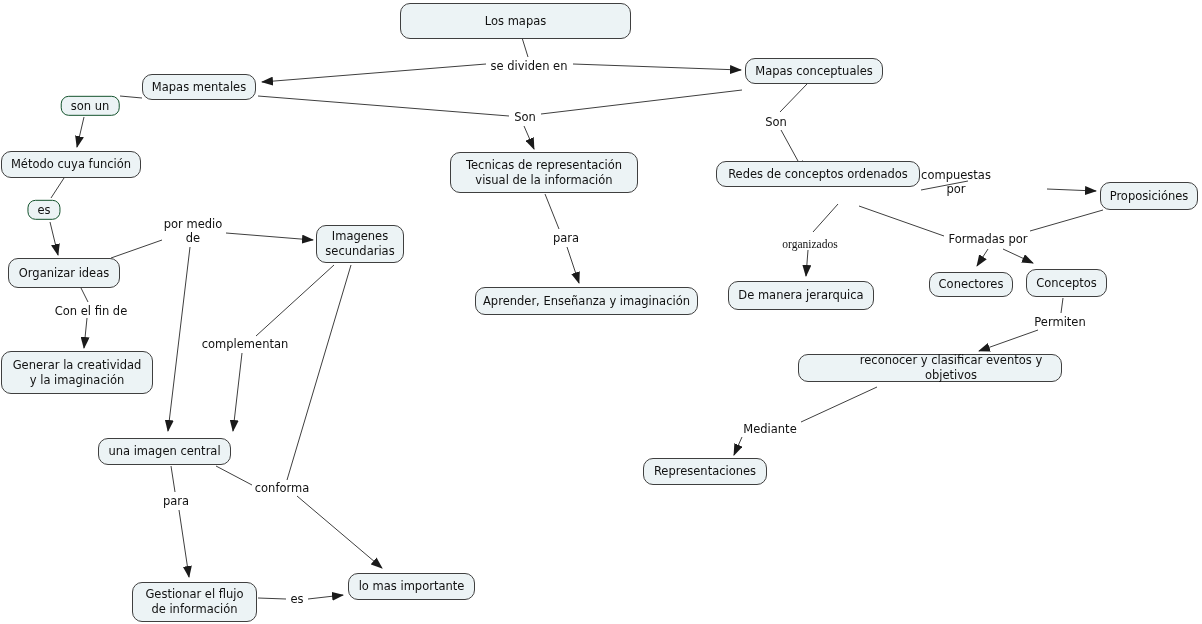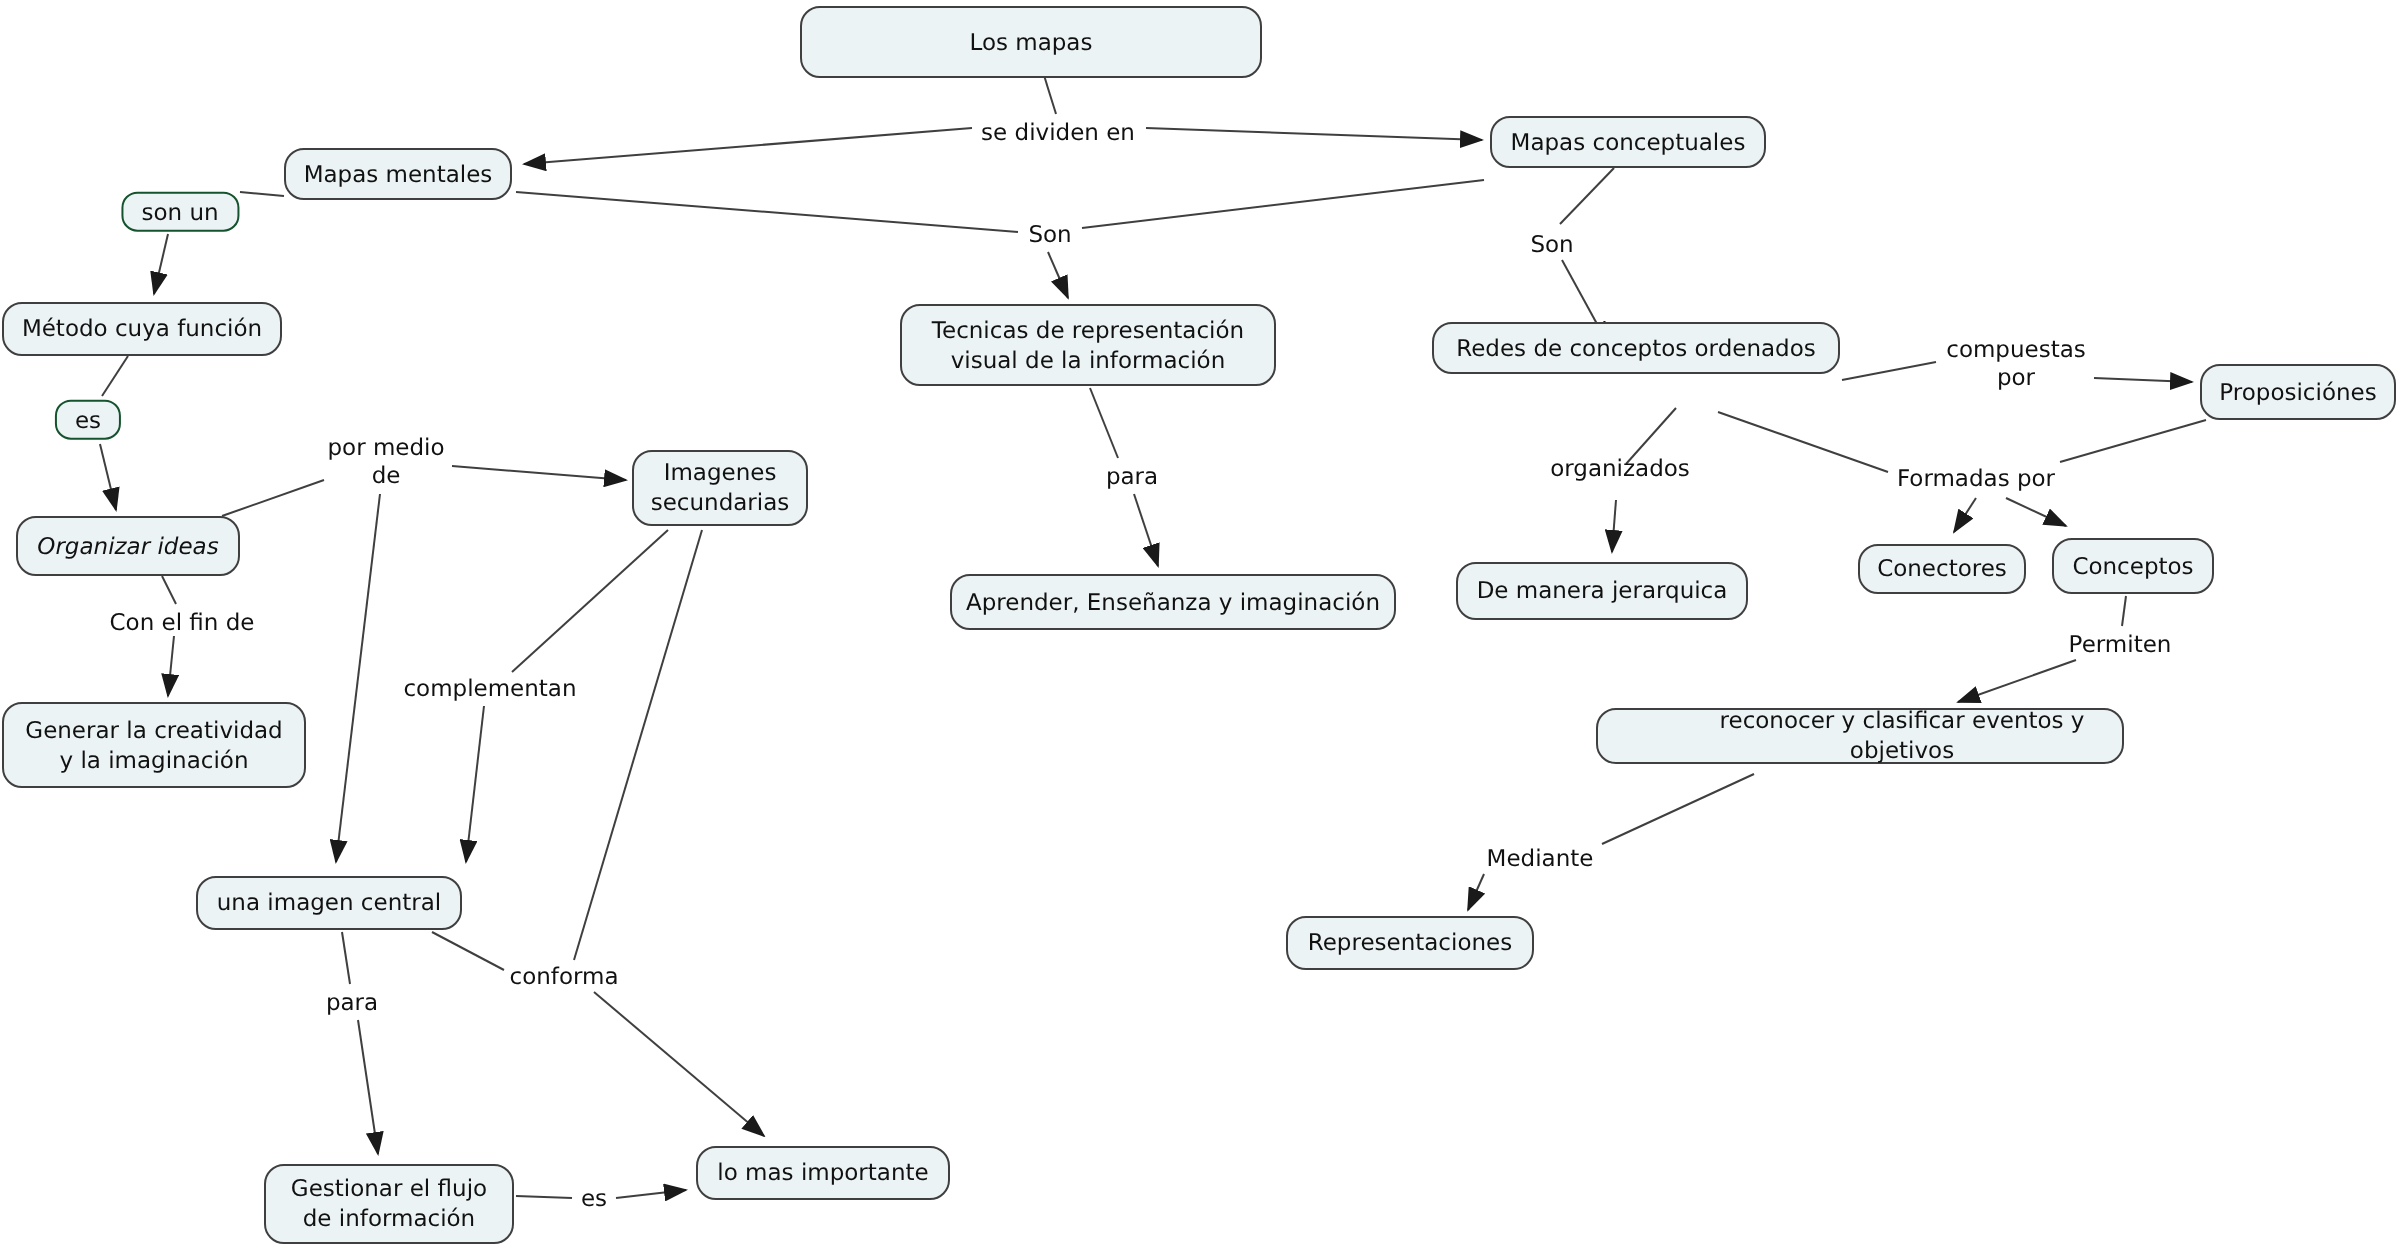--- a/index.html
+++ b/index.html
@@ -98,21 +98,21 @@
       <line x1="1003" y1="249" x2="1033" y2="263" marker-end="url(#arrowhead)"></line>
       <line x1="1063" y1="298" x2="1061" y2="313"></line>
       <line x1="1038" y1="330" x2="979" y2="351" marker-end="url(#arrowhead)"></line>
       <line x1="877" y1="387" x2="801" y2="422"></line>
       <line x1="742" y1="437" x2="734" y2="455" marker-end="url(#arrowhead)"></line>
     </svg>
 <div class="concept" style="left: 400px; top: 3px; width: 231px; height: 36px;">Los mapas</div>
     <div class="concept" style="left: 142px; top: 74px; width: 114px; height: 26px;">Mapas mentales</div>
     <div class="concept" style="left: 745px; top: 58px; width: 138px; height: 26px;">Mapas conceptuales</div>
     <div class="concept" style="left: 1px; top: 151px; width: 140px; height: 27px;">Método cuya función</div>
-    <div class="concept" style="left: 8px; top: 258px; width: 112px; height: 30px; font-style: italic;">Organizar ideas</div>
+    <div class="concept" style="left: 8px; top: 258px; width: 112px; height: 30px;">Organizar ideas</div>
     <div class="concept" style="left: 1px; top: 351px; width: 152px; height: 43px;">Generar la creatividad
 y la imaginación</div>
     <div class="concept" style="left: 316px; top: 225px; width: 88px; height: 38px;">Imagenes
 secundarias</div>
     <div class="concept" style="left: 98px; top: 438px; width: 133px; height: 27px;">una imagen central</div>
     <div class="concept" style="left: 132px; top: 582px; width: 125px; height: 40px;">Gestionar el flujo
 de información</div>
     <div class="concept" style="left: 348px; top: 573px; width: 127px; height: 27px;">lo mas importante</div>
     <div class="concept" style="left: 450px; top: 152px; width: 188px; height: 41px;">Tecnicas de representación
 visual de la información</div>
@@ -130,19 +130,19 @@
     <div class="phrase boxed" style="left: 44px; top: 210px;">es</div>
     <div class="phrase" style="left: 193px; top: 231px;">por medio
 de</div>
     <div class="phrase" style="left: 91px; top: 311px;">Con el fin de</div>
     <div class="phrase" style="left: 245px; top: 344px;">complementan</div>
     <div class="phrase" style="left: 176px; top: 501px;">para</div>
     <div class="phrase" style="left: 282px; top: 488px;">conforma</div>
     <div class="phrase" style="left: 297px; top: 599px;">es</div>
     <div class="phrase" style="left: 566px; top: 238px;">para</div>
     <div class="phrase" style="left: 776px; top: 122px;">Son</div>
-    <div class="phrase" style="left: 810px; top: 234px;">organizados</div>
-    <div class="phrase" style="left: 1008px; top: 182px;">compuestas
+    <div class="phrase" style="left: 810px; top: 244px; font-family: Liberation Serif, serif;">organizados</div>
+    <div class="phrase" style="left: 956px; top: 182px;">compuestas
 por</div>
     <div class="phrase" style="left: 988px; top: 239px;">Formadas por</div>
     <div class="phrase" style="left: 1060px; top: 322px;">Permiten</div>
     <div class="phrase" style="left: 770px; top: 429px;">Mediante</div>
   </div>
 
 </body></html>

